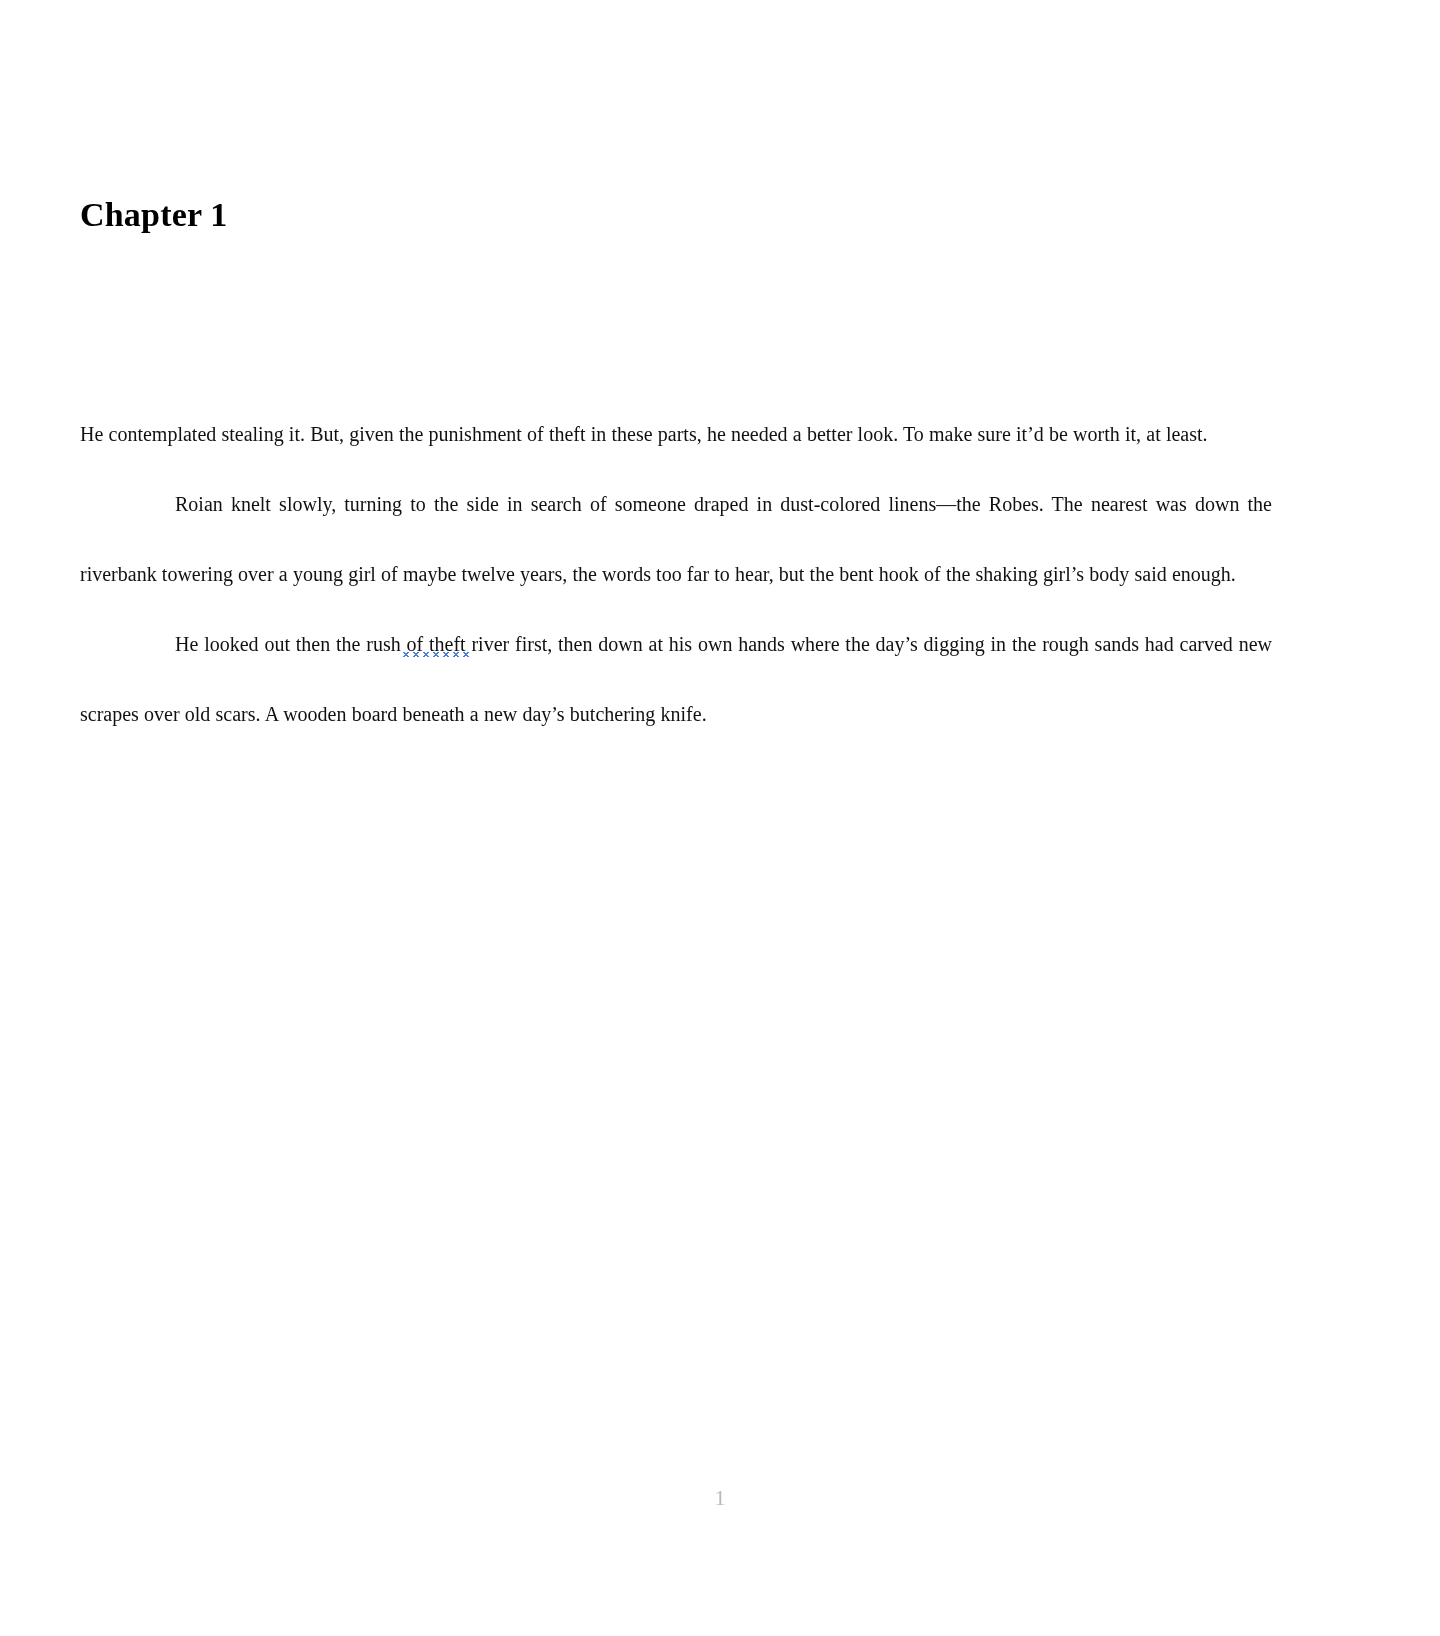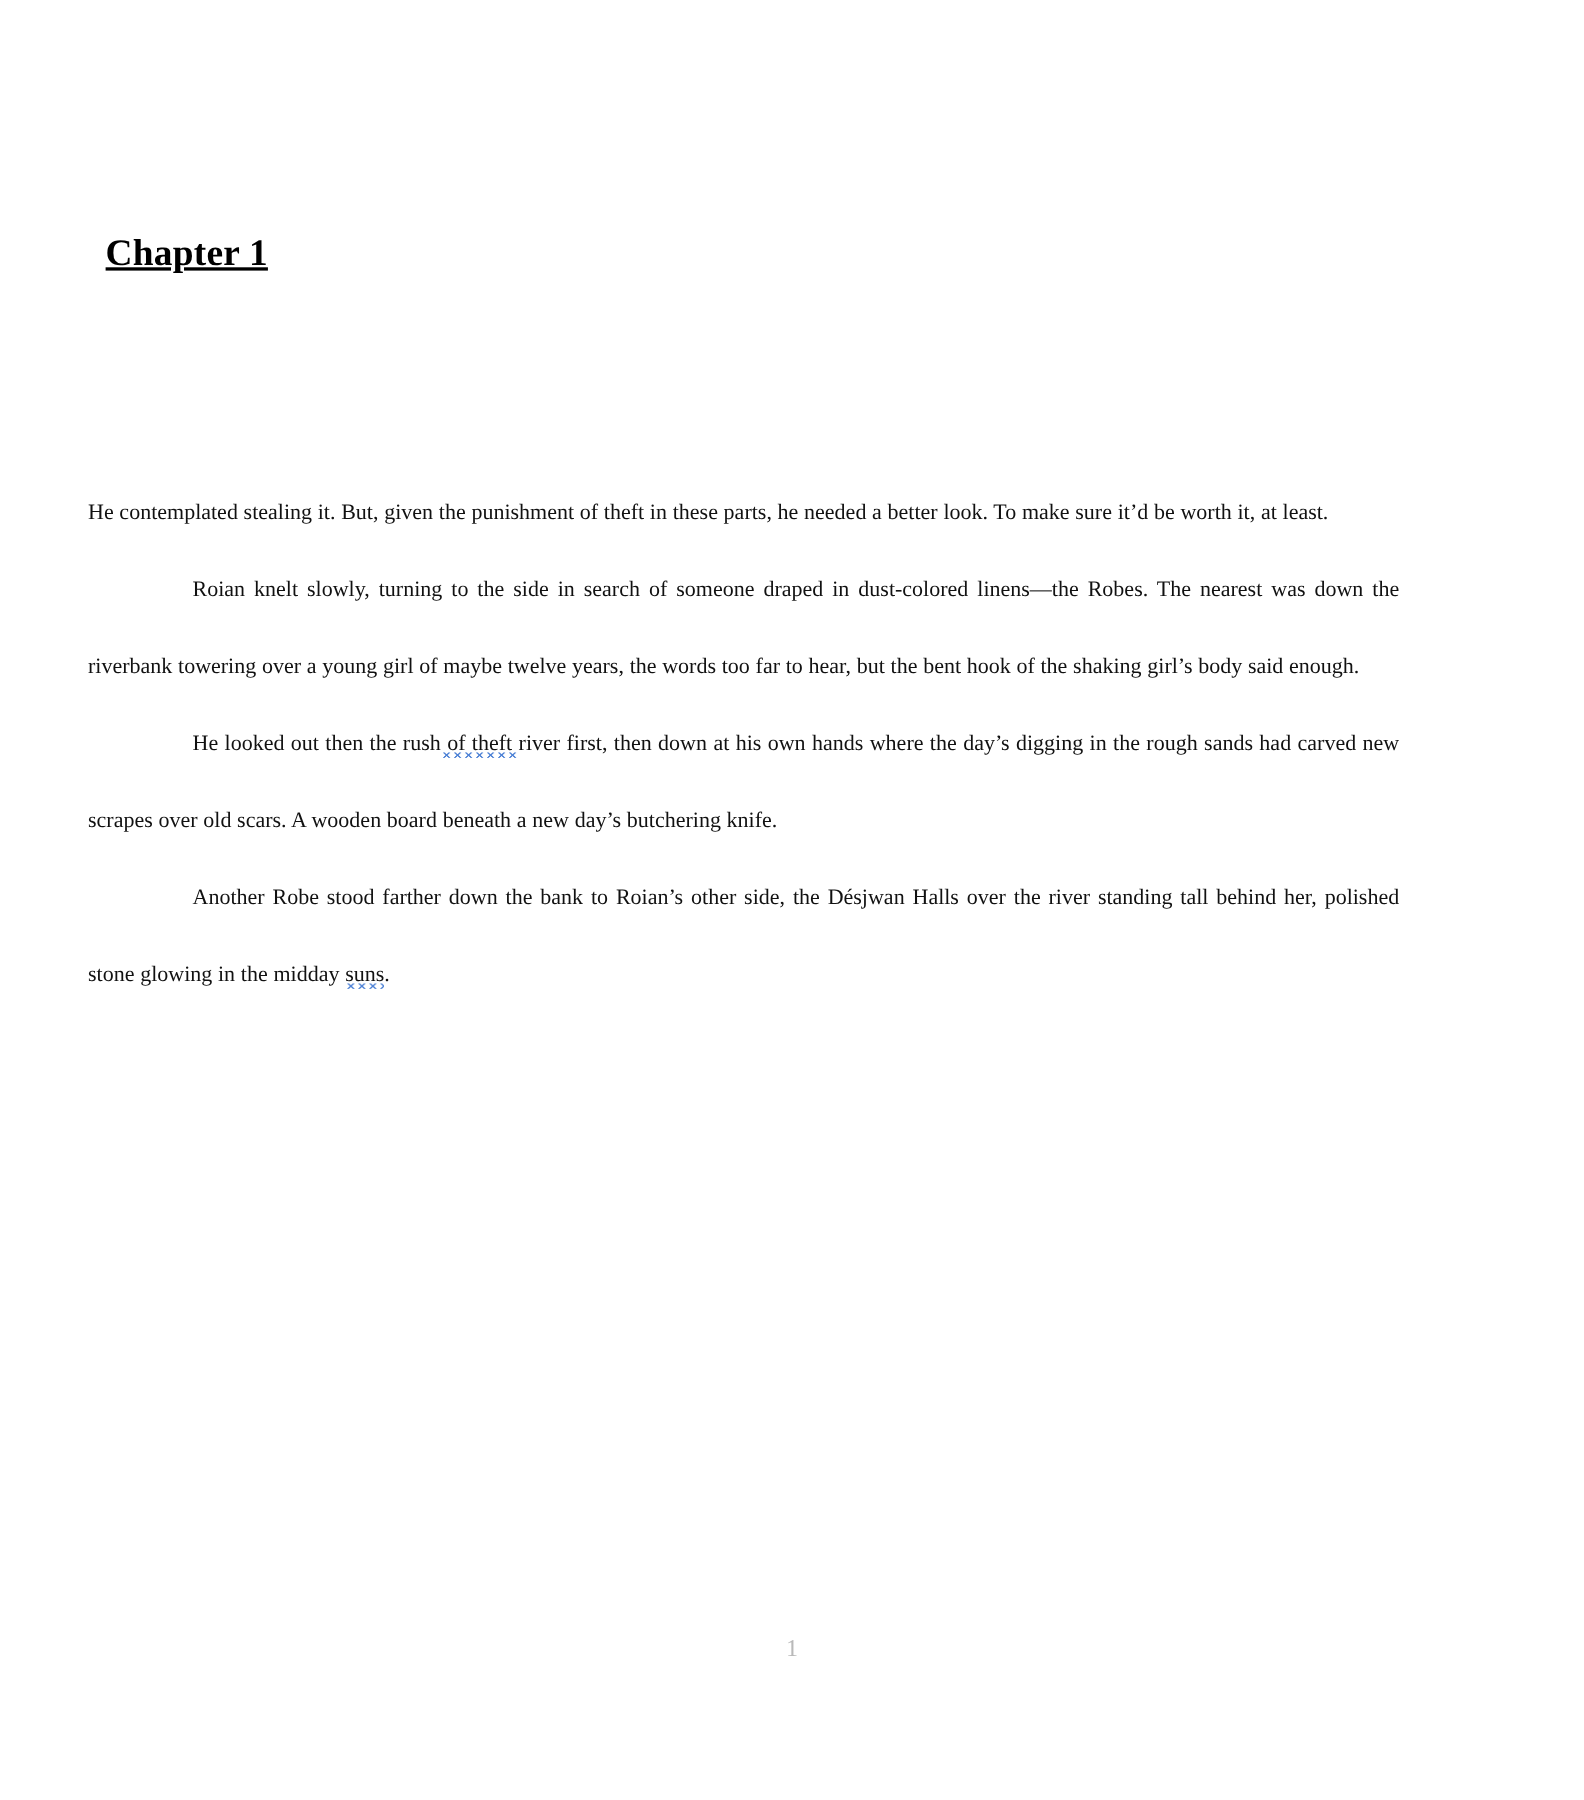--- a/index.html
+++ b/index.html
@@ -32,23 +32,22 @@
     width: 1192px;
   }
 
   .chapter-heading {
     font-family: "Liberation Serif", "DejaVu Serif", serif;
     font-weight: bold;
     font-size: 34px;
     line-height: 1.1;
     letter-spacing: 0.2px;
     color: #000000;
-    margin: 16px;
+    margin: 0;
     padding-top: 196px;
-    text-decoration: underline;
   }
 
   .body-block {
     padding-top: 166px;
   }
 
   p.para {
     margin: 0;
     font-size: 20px;
     line-height: 70px;
@@ -95,20 +94,19 @@
 
   <div class="content">
 
     <h1 class="chapter-heading">Chapter 1</h1>
 
     <div class="body-block" id="body-block">
 
     <p class="para"><span>He contemplated stealing it. But, given the punishment of theft in these parts, he needed a better look. To make sure it’d be worth it, at least.</span></p>
         <p class="para indent"><span>Roian knelt slowly, turning to the side in search of someone draped in dust-colored linens—the Robes. The nearest was down the riverbank towering over a young girl of maybe twelve years, the words too far to hear, but the bent hook of the shaking girl’s body said enough.</span></p>
         <p class="para indent"><span>He looked out then the rush</span><span class="spell"> of theft </span><span>river first, then down at his own hands where the day’s digging in the rough sands had carved new scrapes over old scars. A wooden board beneath a new day’s butchering knife.</span></p>
-        <p class="para indent"><span>Another Robe stood farther down the bank to Roian’s other side, the Désjwan Halls over the river standing tall behind her, polished stone glowing in the midday </span><span class="spell">suns</span><span>.</span></p>
       </div>
 
   </div>
 
   <div class="page-number">1</div>
 
 </div>
 
 </body></html>

